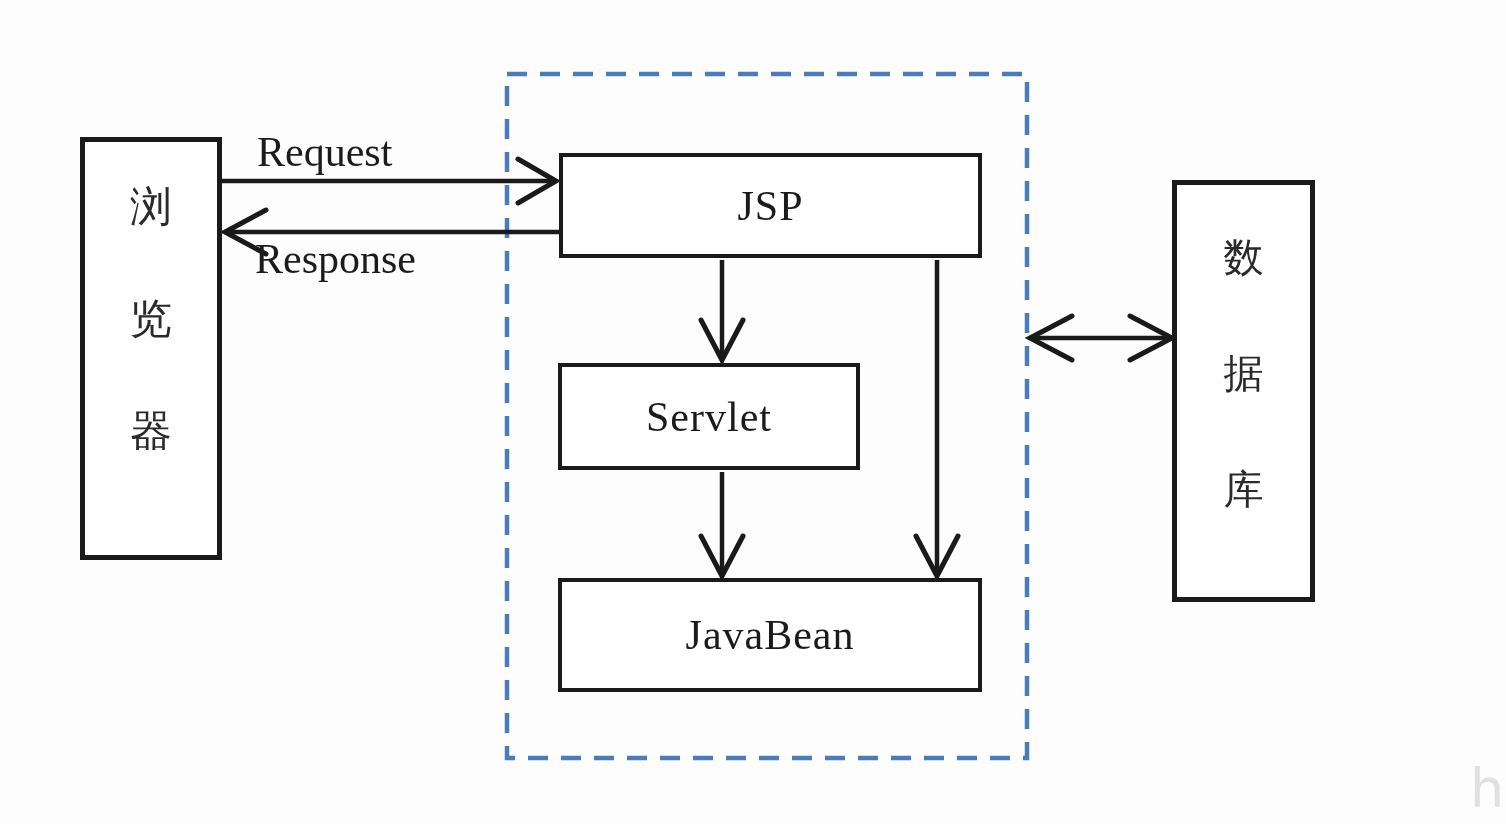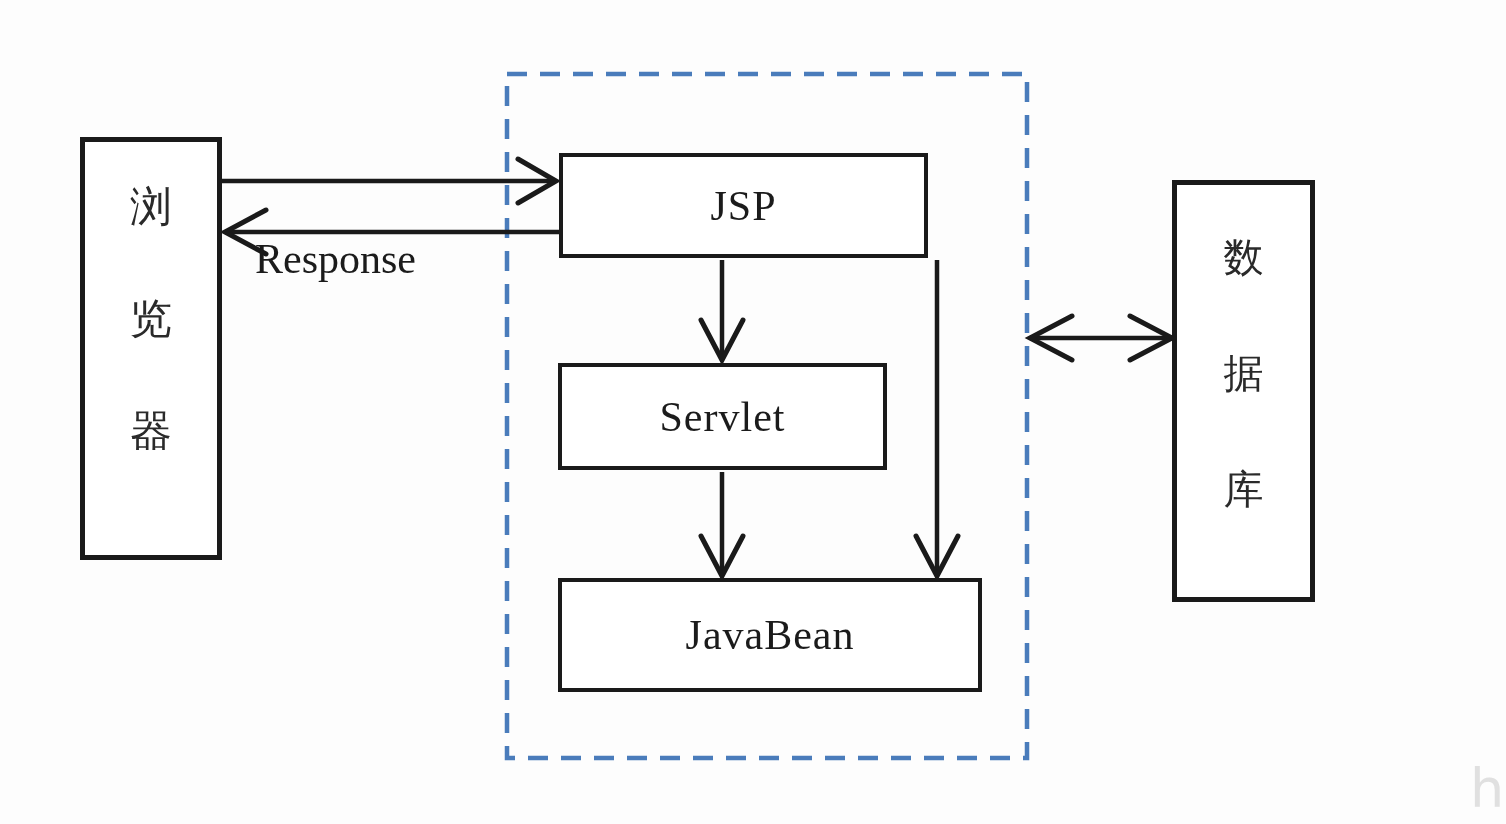--- a/index.html
+++ b/index.html
@@ -131,36 +131,37 @@
       <polyline class="arrowhead" points="1130,316 1172,338 1130,360"></polyline>
     </g>
   </svg>
 
   <div class="node thick vertical-node" id="browser-box" style="left:80px;top:137px;width:142px;height:423px;">
     <span class="cjk-char">浏</span>
     <span class="cjk-char">览</span>
     <span class="cjk-char">器</span>
   </div>
 
-  <div class="node" style="left:559px;top:153px;width:369px;height:105px;">
+  <div class="node" style="left:559px;top:153px;width:423px;height:105px;">
     <span class="node-label">JSP</span>
   </div>
 
-  <div class="node" style="left:558px;top:363px;width:329px;height:107px;">
+  <div class="node" style="left:558px;top:363px;width:302px;height:107px;">
     <span class="node-label">Servlet</span>
   </div>
 
   <div class="node" style="left:558px;top:578px;width:424px;height:114px;">
     <span class="node-label">JavaBean</span>
   </div>
 
   <div class="node thick vertical-node" id="database-box" style="left:1172px;top:180px;width:143px;height:422px;">
     <span class="cjk-char">数</span>
     <span class="cjk-char">据</span>
     <span class="cjk-char">库</span>
   </div>
 
+  <div class="edge-label" style="left:257px;top:131px;">Request</div>
 
   <div class="edge-label" style="left:255px;top:238px;">Response</div>
 
   <div id="watermark">h</div>
 
 </div>
 
 </body></html>

